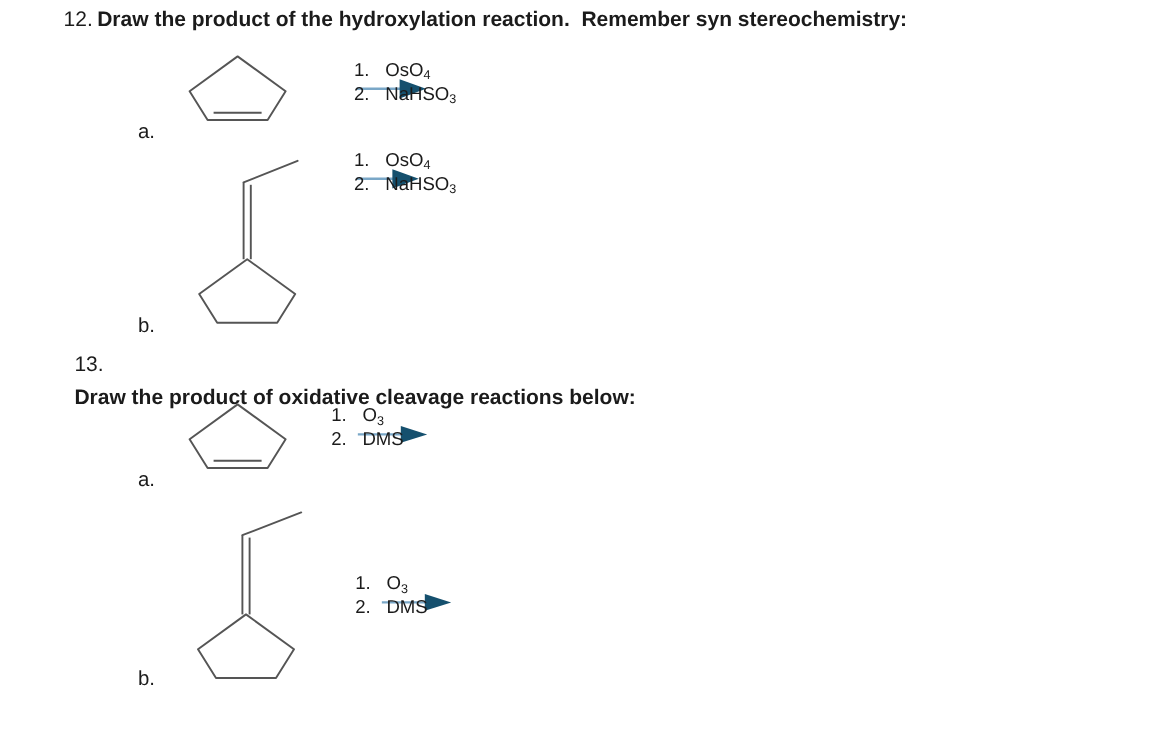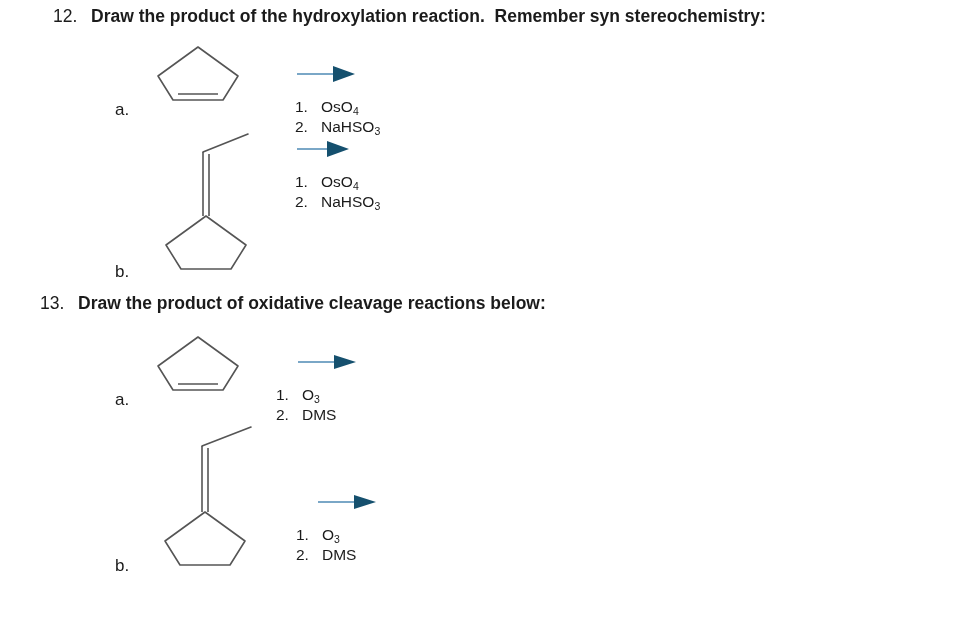--- a/index.html
+++ b/index.html
@@ -23,32 +23,31 @@
   }
   
   .question {
     position: absolute;
     display: flex;
     align-items: flex-start;
     font-size: 17.5px;
     line-height: 22px;
     color: #1b1b1b;
     white-space: pre;
-    gap: 10px;
   }
   .question .q-num {
     width: 28px;
     flex: 0 0 28px;
   }
   .question .q-text {
     flex: 0 1 auto;
     font-weight: bold;
   }
   #question-12 { left: 53px; top: 5px; }
-  #question-13 { left: 40px; top: 292px; }
+  #question-13 { left: 62px; top: 292px; flex-direction: column; }
 
   
   .part-label {
     position: absolute;
     font-size: 17px;
     line-height: 20px;
     color: #1b1b1b;
   }
 
   
@@ -75,21 +74,20 @@
     line-height: 18px;
     color: #1b1b1b;
     white-space: pre;
   }
   .reagent-line .step-num {
     width: 26px;
     flex: 0 0 26px;
   }
   .reagent-line .reagent-name {
     flex: 0 0 auto;
-    margin-top: 48px;
   }
   .reagent-line.top { top: 0; }
   .reagent-line.bottom { top: 20px; }
   .reagent-name sub {
     font-size: 10.5px;
     vertical-align: baseline;
     position: relative;
     top: 3px;
   }
   .arrow {

